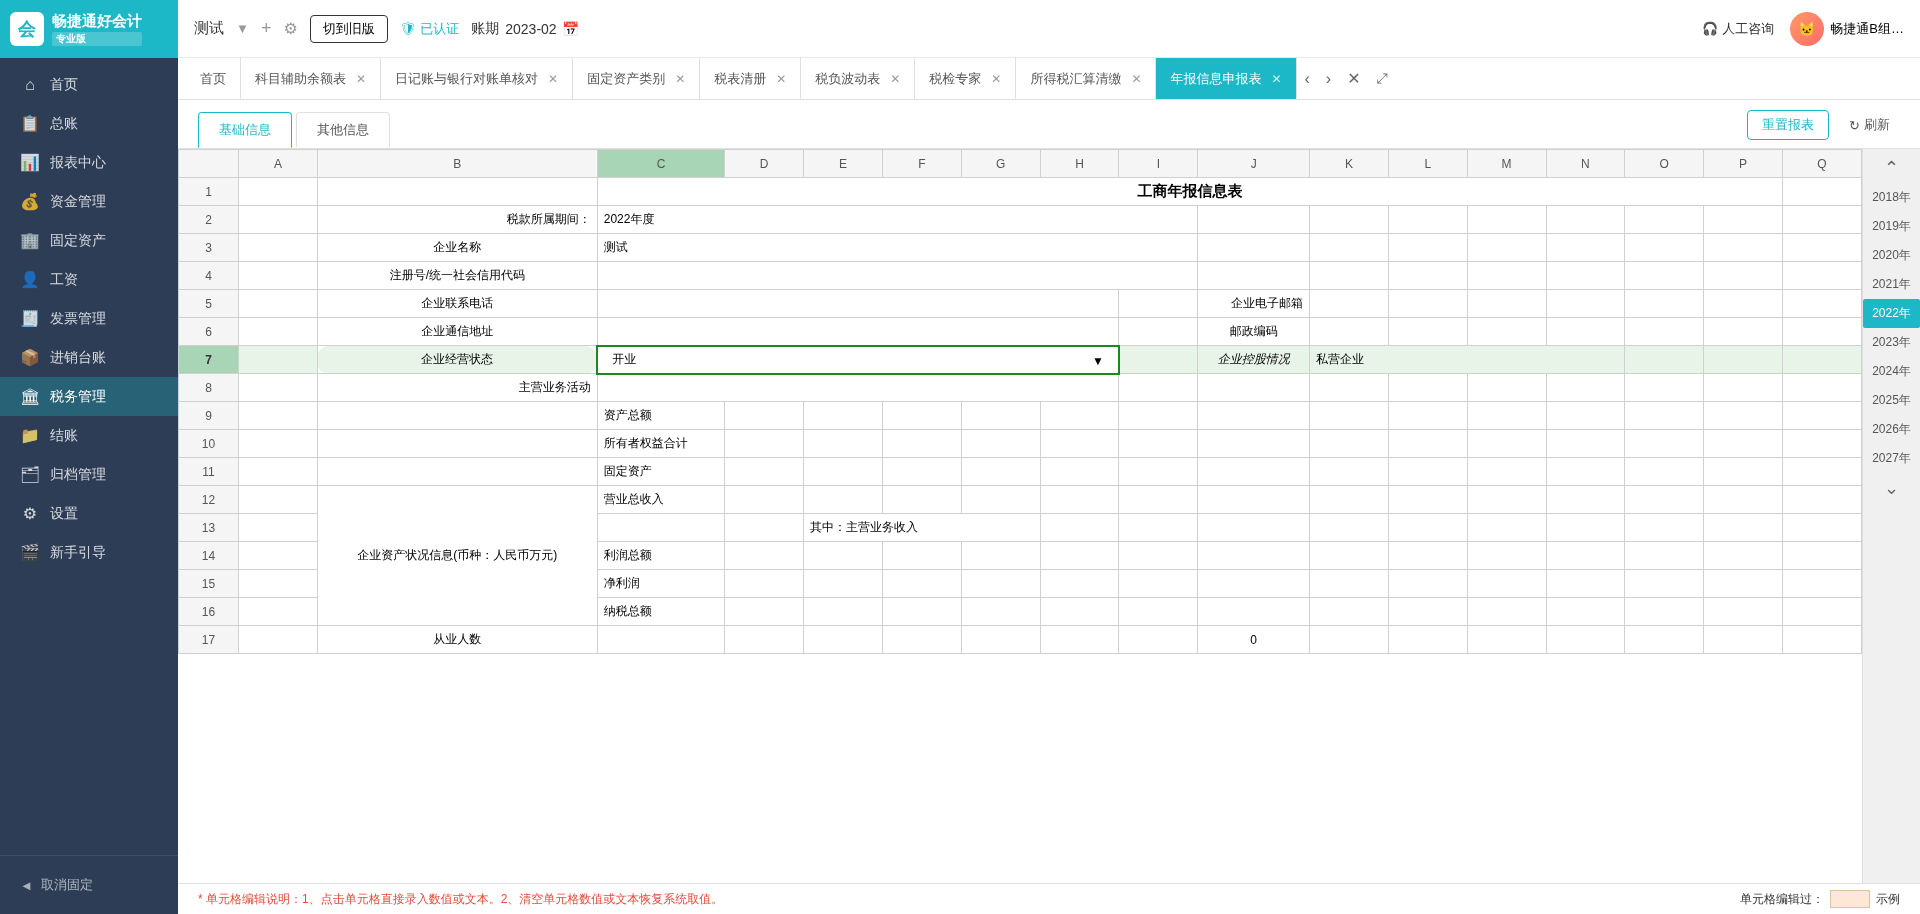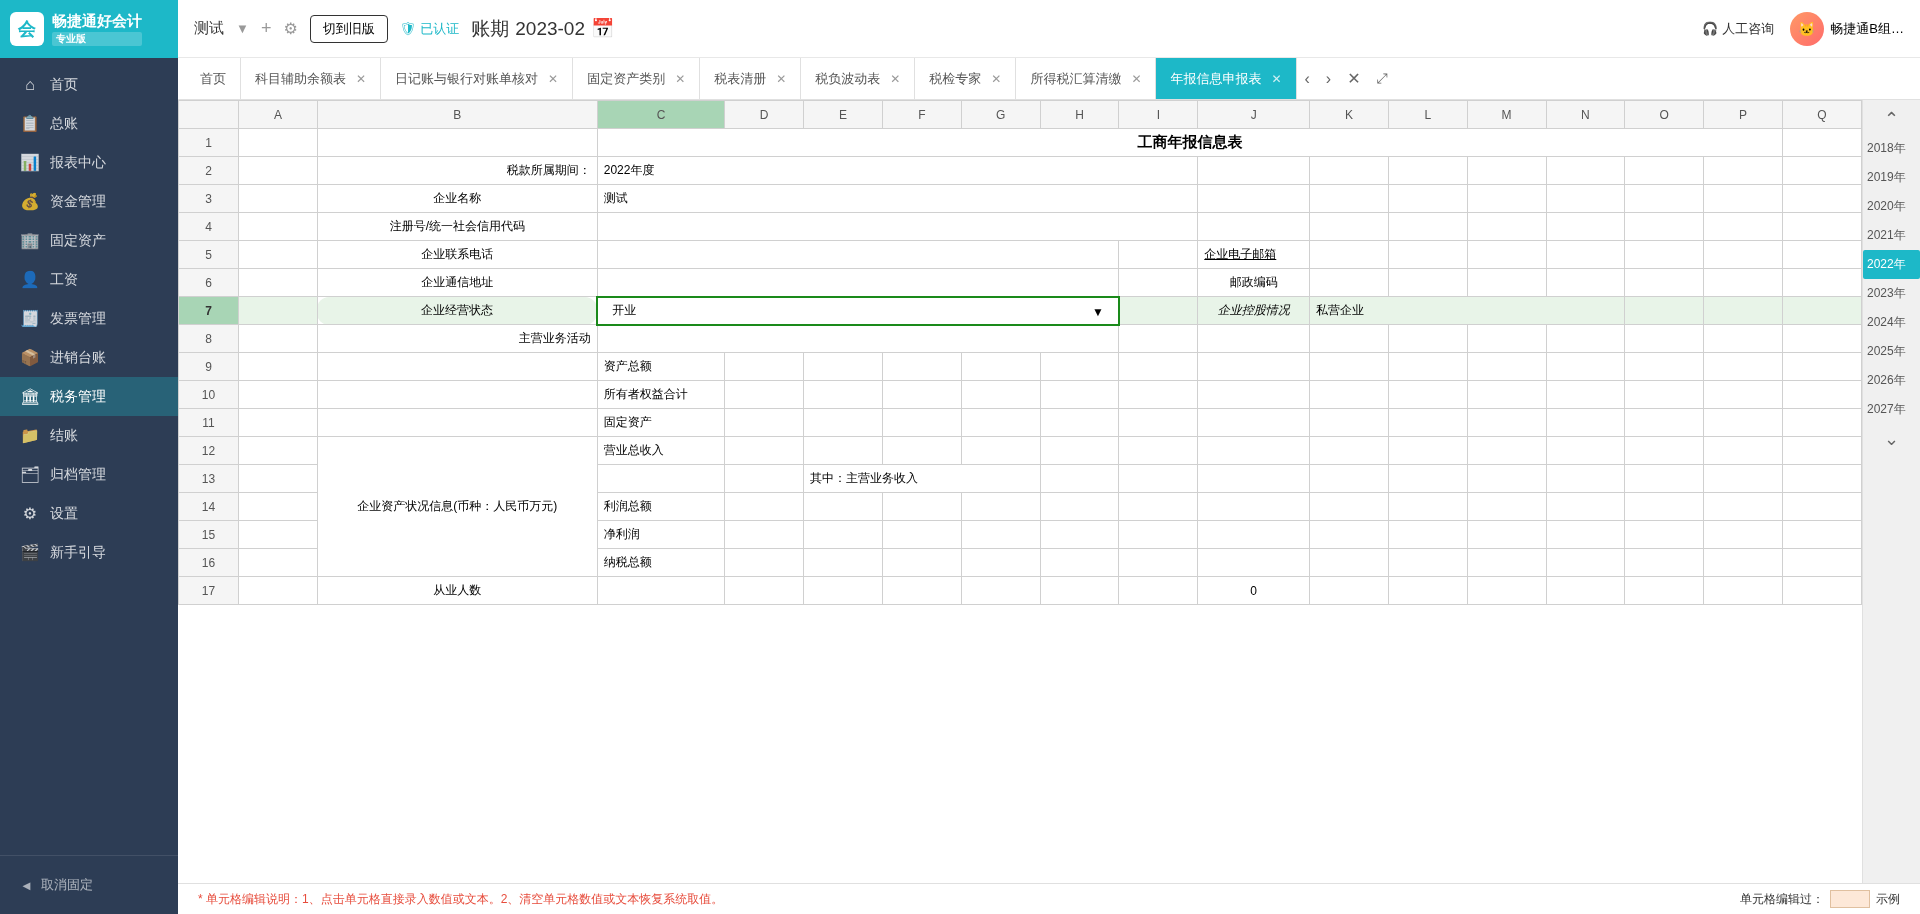--- a/index.html
+++ b/index.html
@@ -24,21 +24,21 @@
     .main-area { flex: 1; display: flex; flex-direction: column; overflow: hidden; }
 
     
     .topbar { height: 58px; background: white; display: flex; align-items: center; padding: 0 16px; gap: 12px; border-bottom: 1px solid #e8e8e8; }
     .topbar-title { font-size: 15px; color: #333; }
     .topbar-dropdown { color: #999; cursor: pointer; }
     .topbar-add { font-size: 18px; color: #999; cursor: pointer; }
     .topbar-settings { font-size: 16px; color: #999; cursor: pointer; }
     .topbar-btn { border: 1px solid #333; border-radius: 4px; padding: 4px 12px; font-size: 13px; cursor: pointer; background: white; }
     .topbar-certified { color: #1db8c8; display: flex; align-items: center; gap: 4px; font-size: 13px; }
-    .topbar-period { font-size: 19px; color: #333; display: flex; align-items: center; gap: 6px; }
+    .topbar-period { font-size: 14px; color: #333; display: flex; align-items: center; gap: 6px; }
     .topbar-right { margin-left: auto; display: flex; align-items: center; gap: 16px; }
     .topbar-service { display: flex; align-items: center; gap: 4px; color: #333; font-size: 13px; cursor: pointer; }
     .topbar-user { display: flex; align-items: center; gap: 6px; cursor: pointer; }
     .user-avatar { width: 34px; height: 34px; border-radius: 50%; background: linear-gradient(135deg, #ff9966, #ff6b6b); display: flex; align-items: center; justify-content: center; overflow: hidden; }
 
     
     .tabs-bar { background: white; display: flex; align-items: center; border-bottom: 1px solid #e0e0e0; height: 42px; padding: 0 8px; gap: 0; overflow: hidden; }
     .tab-item { display: flex; align-items: center; gap: 6px; padding: 0 14px; height: 42px; font-size: 13px; color: #555; cursor: pointer; border-right: 1px solid #e0e0e0; white-space: nowrap; flex-shrink: 0; }
     .tab-item.highlighted { background: #1db8c8; color: white; }
     .tab-item .tab-close { font-size: 12px; color: #999; cursor: pointer; margin-left: 4px; }
@@ -77,21 +77,21 @@
     .merged-title { text-align: center; font-size: 15px; font-weight: bold; }
     .dropdown-cell { display: flex; align-items: flex-end; justify-content: space-between; padding: 0 8px; }
     .status-bar { padding: 6px 20px; border-top: 1px solid #e0e0e0; font-size: 12px; color: #e74c3c; display: flex; align-items: center; justify-content: space-between; background: white; }
     .status-bar .right-info { display: flex; align-items: center; gap: 6px; color: #333; }
     .example-cell { width: 40px; height: 18px; background: #fde8d8; border: 1px solid #e0c0a0; display: inline-block; }
 
     
     .year-panel { width: 58px; background: #f0f0f0; border-left: 1px solid #e0e0e0; display: flex; flex-direction: column; align-items: center; padding: 4px 0; overflow-y: auto; }
     .year-panel::-webkit-scrollbar { width: 0; }
     .year-nav-btn { width: 100%; text-align: center; padding: 4px 0; cursor: pointer; color: #666; font-size: 18px; }
-    .year-item { width: 100%; text-align: left; padding: 6px 4px; font-size: 12px; color: #555; cursor: pointer; }
+    .year-item { width: 100%; text-align: center; padding: 6px 4px; font-size: 12px; color: #555; cursor: pointer; }
     .year-item.active { background: #1db8c8; color: white; border-radius: 2px; }
   </style>
 </head>
 <body>
 
 <div class="sidebar">
   <div class="sidebar-logo">
     <div class="logo-icon">会</div>
     <div class="logo-text">
       <span>畅捷通好会计</span>
@@ -230,20 +230,35 @@
     </div>
     <div class="tabs-nav-btn">‹</div>
     <div class="tabs-nav-btn">›</div>
     <div class="tab-close-all">✕</div>
     <div class="tab-expand">⤢</div>
   </div>
 
   <div class="content-area">
     <div class="main-content">
 
+      <div class="sub-tabs">
+        <div class="sub-tab active">
+          <span>基础信息</span>
+        </div>
+        <div class="sub-tab">
+          <span>其他信息</span>
+        </div>
+        <div class="sub-tab-actions">
+          <button class="btn-reset">重置报表</button>
+          <button class="btn-refresh">
+            <span>↻</span>
+            <span>刷新</span>
+          </button>
+        </div>
+      </div>
 
       <div class="spreadsheet-container">
         <div class="spreadsheet">
           <table class="grid-table">
             <thead>
               <tr>
                 <th class="col-header-corner"></th>
                 <th>A</th>
                 <th>B</th>
                 <th class="col-c-header">C</th>
@@ -317,21 +332,21 @@
                 <td></td>
                 <td></td>
               </tr>
 
               <tr>
                 <td class="row-header">5</td>
                 <td></td>
                 <td style="text-align:center;">企业联系电话</td>
                 <td colspan="6"></td>
                 <td></td>
-                <td style="text-align:left;text-decoration:underline;">企业电子邮箱</td>
+                <td style="text-align:right;">企业电子邮箱</td>
                 <td></td>
                 <td></td>
                 <td></td>
                 <td></td>
                 <td></td>
                 <td></td>
                 <td></td>
               </tr>
 
               <tr>

